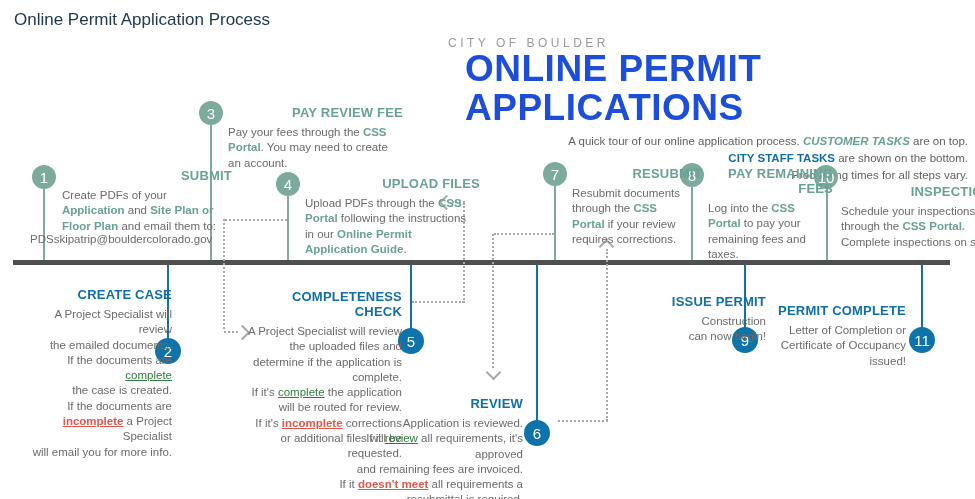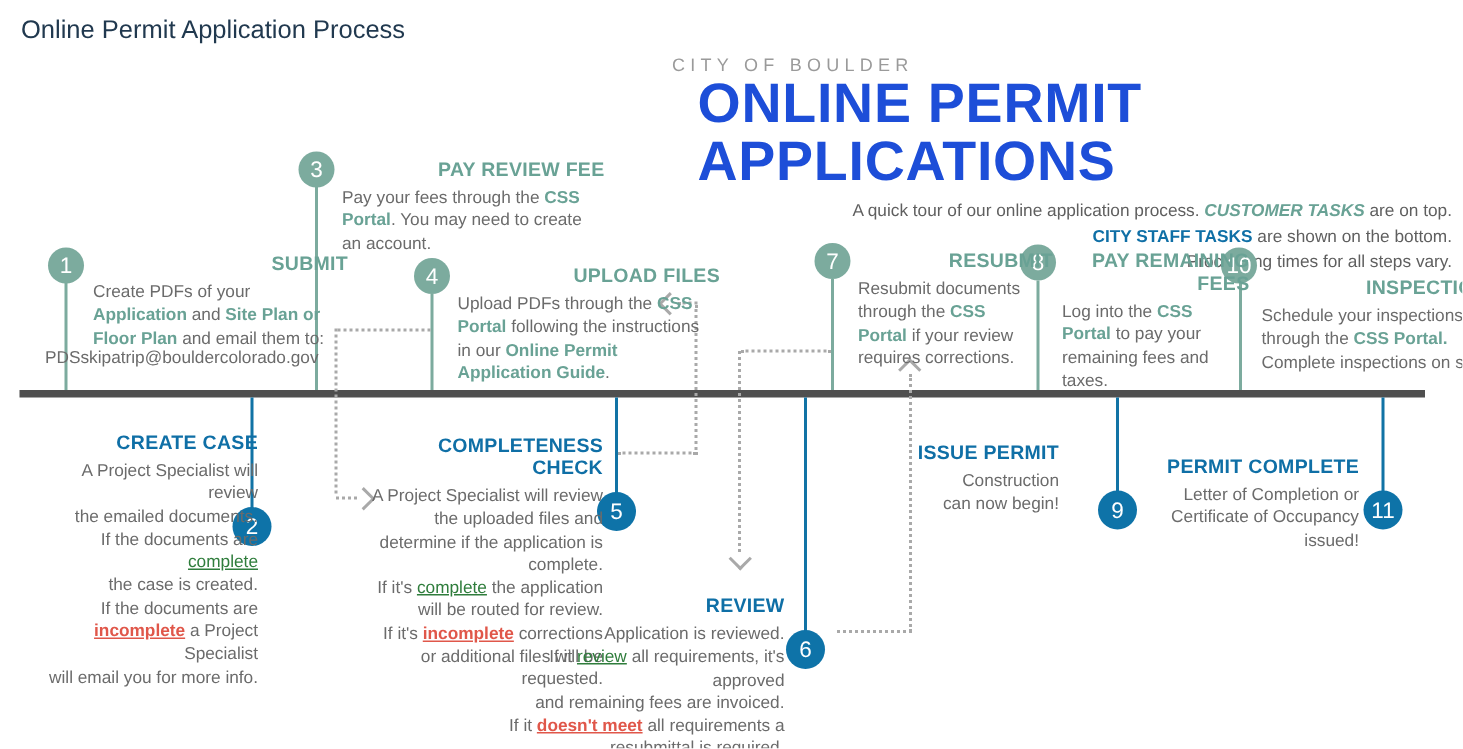--- a/index.html
+++ b/index.html
@@ -175,21 +175,21 @@
 
   <div class="step" style="left:708px;top:166px;width:125px">
     <div class="h hteal">PAY REMAINING
 FEES</div>
     <div class="b"><span>Log into the </span><span class="teal">CSS
 Portal</span><span> to pay your
 remaining fees and
 taxes.</span></div>
   </div>
 
-  <div class="step ra" style="left:600px;top:294px;width:106px">
+  <div class="step ra" style="left:660px;top:294px;width:106px">
     <div class="h hblue">ISSUE PERMIT</div>
     <div class="b"><span>Construction
 can now begin!</span></div>
   </div>
 
   <div class="step" style="left:841px;top:184px;width:160px">
     <div class="h hteal">INSPECTIONS</div>
     <div class="b"><span>Schedule your inspections
 through the </span><span class="teal">CSS Portal.</span><span>
 Complete inspections on site.</span></div>

